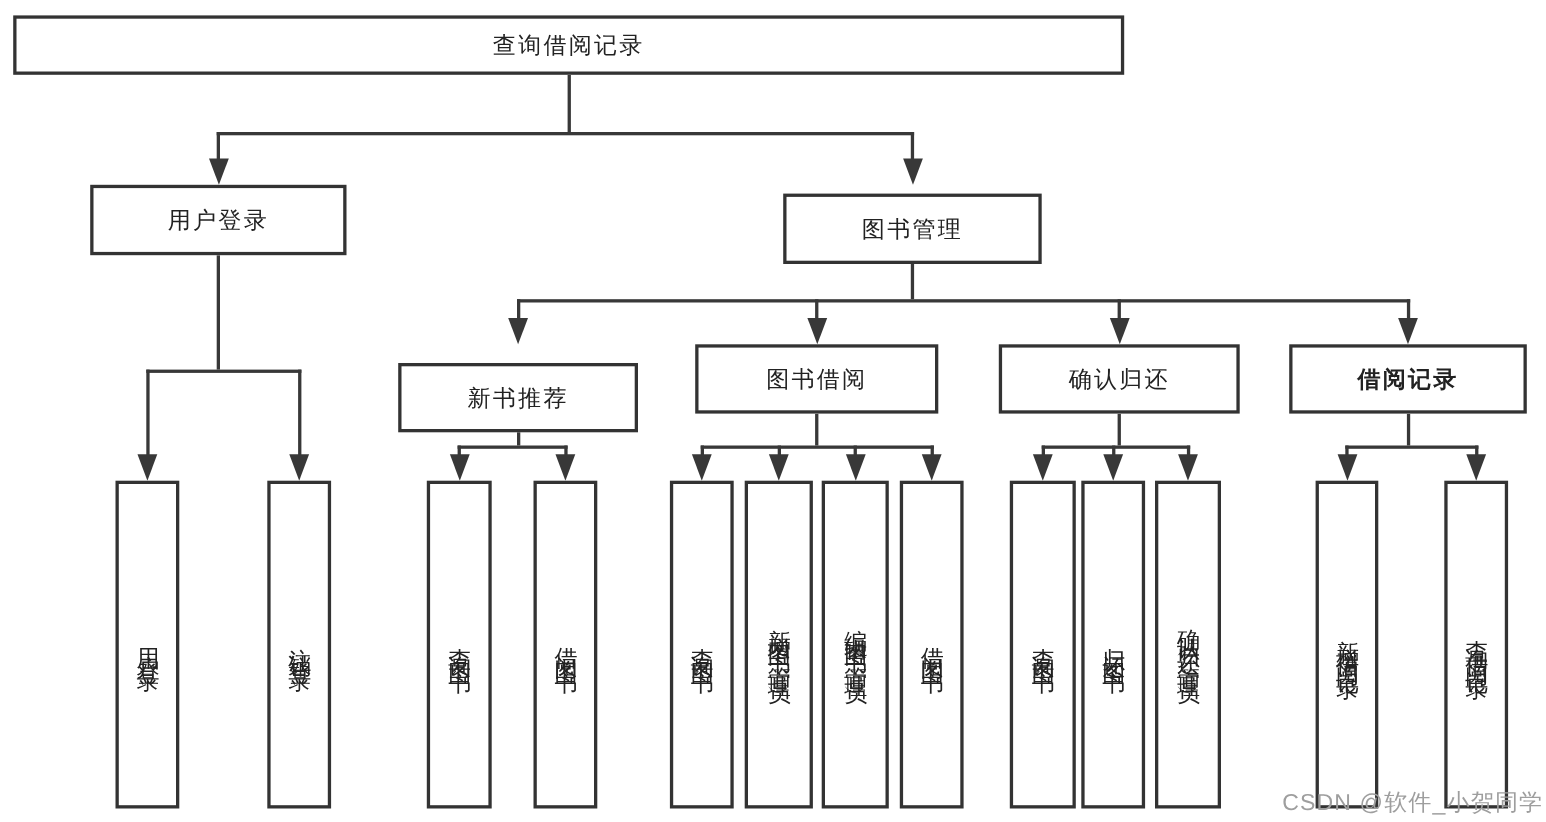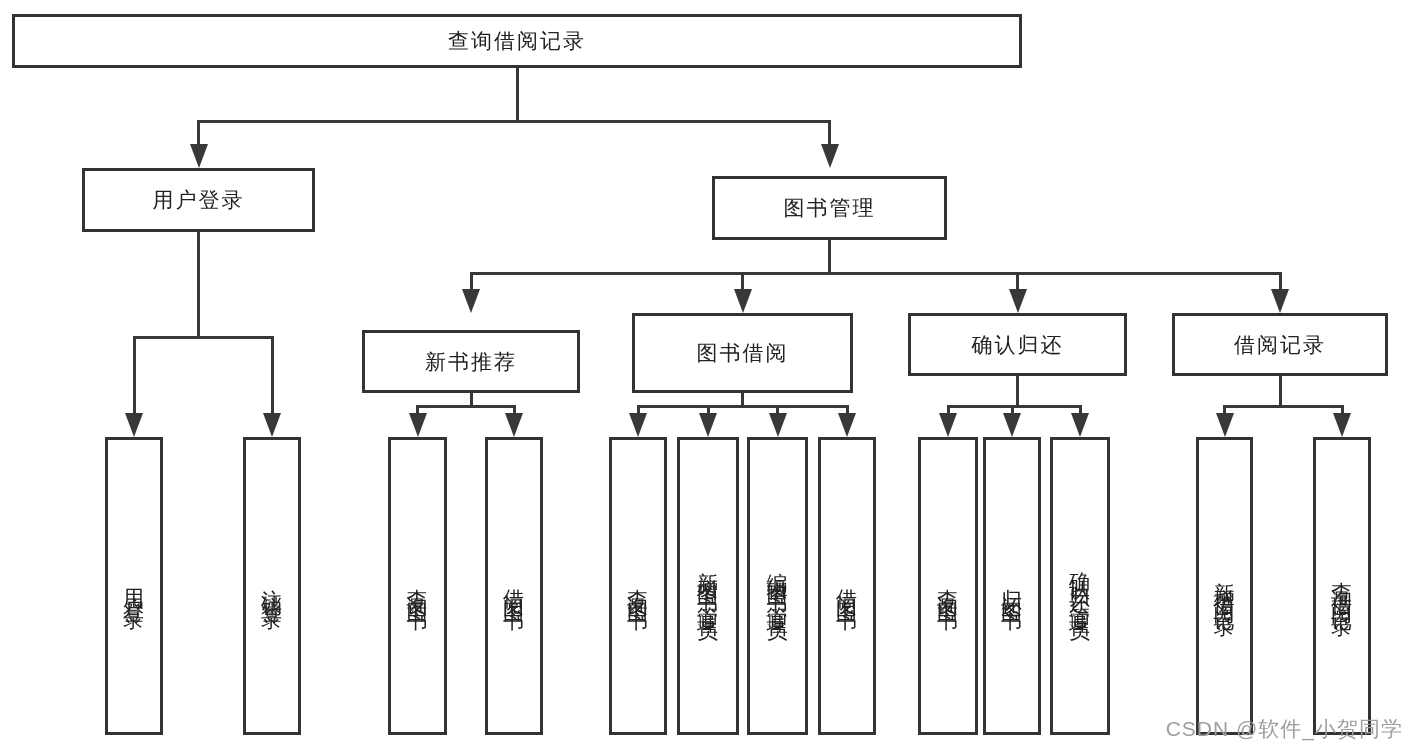--- a/index.html
+++ b/index.html
@@ -112,27 +112,27 @@
     </div>
   <div id="nodes">
       <div class="node" style="left: 12px; top: 14px; width: 1010px; height: 54px; border-color: rgb(51, 51, 51); color: rgb(34, 34, 34);">查询借阅记录</div>
       <div class="node" style="left: 82px; top: 168px; width: 233px; height: 64px; border-color: rgb(51, 51, 51); color: rgb(34, 34, 34);">用户登录</div>
       <div class="node vert" style="left: 105px; top: 437px; width: 58px; height: 298px; border-color: rgb(51, 51, 51); color: rgb(34, 34, 34);">用户登录</div>
       <div class="node vert" style="left: 243px; top: 437px; width: 58px; height: 298px; border-color: rgb(51, 51, 51); color: rgb(34, 34, 34);">注销登录</div>
       <div class="node" style="left: 712px; top: 176px; width: 235px; height: 64px; border-color: rgb(51, 51, 51); color: rgb(34, 34, 34);">图书管理</div>
       <div class="node" style="left: 362px; top: 330px; width: 218px; height: 63px; border-color: rgb(51, 51, 51); color: rgb(34, 34, 34);">新书推荐</div>
       <div class="node vert" style="left: 388px; top: 437px; width: 59px; height: 298px; border-color: rgb(51, 51, 51); color: rgb(34, 34, 34);">查询图书</div>
       <div class="node vert" style="left: 485px; top: 437px; width: 58px; height: 298px; border-color: rgb(51, 51, 51); color: rgb(34, 34, 34);">借阅图书</div>
-      <div class="node" style="left: 632px; top: 313px; width: 221px; height: 80px; border-color: rgb(51, 51, 51); color: rgb(34, 34, 34); text-align: right;">图书借阅</div>
+      <div class="node" style="left: 632px; top: 313px; width: 221px; height: 63px; border-color: rgb(51, 51, 51); color: rgb(34, 34, 34); text-align: right;">图书借阅</div>
       <div class="node vert" style="left: 609px; top: 437px; width: 58px; height: 298px; border-color: rgb(51, 51, 51); color: rgb(34, 34, 34);">查询图书</div>
       <div class="node vert" style="left: 677px; top: 437px; width: 62px; height: 298px; border-color: rgb(51, 51, 51); color: rgb(34, 34, 34);">新增图书（管理员）</div>
       <div class="node vert" style="left: 747px; top: 437px; width: 61px; height: 298px; border-color: rgb(51, 51, 51); color: rgb(34, 34, 34);">编辑图书（管理员）</div>
       <div class="node vert" style="left: 818px; top: 437px; width: 58px; height: 298px; border-color: rgb(51, 51, 51); color: rgb(34, 34, 34);">借阅图书</div>
       <div class="node" style="left: 908px; top: 313px; width: 219px; height: 63px; border-color: rgb(51, 51, 51); color: rgb(34, 34, 34);">确认归还</div>
       <div class="node vert" style="left: 918px; top: 437px; width: 60px; height: 298px; border-color: rgb(51, 51, 51); color: rgb(34, 34, 34);">查询图书</div>
       <div class="node vert" style="left: 983px; top: 437px; width: 58px; height: 298px; border-color: rgb(51, 51, 51); color: rgb(34, 34, 34);">归还图书</div>
       <div class="node vert" style="left: 1050px; top: 437px; width: 60px; height: 298px; border-color: rgb(51, 51, 51); color: rgb(34, 34, 34);">确认归还（管理员）</div>
-      <div class="node" style="left: 1172px; top: 313px; width: 216px; height: 63px; border-color: rgb(51, 51, 51); color: rgb(34, 34, 34);">借阅记录</div>
+      <div class="node" style="left: 1172px; top: 313px; width: 216px; height: 63px; border-color: rgb(51, 51, 51); color: rgb(34, 34, 34); font-weight: bold;">借阅记录</div>
       <div class="node vert" style="left: 1196px; top: 437px; width: 57px; height: 298px; border-color: rgb(51, 51, 51); color: rgb(34, 34, 34);">新增借阅记录</div>
       <div class="node vert" style="left: 1313px; top: 437px; width: 58px; height: 298px; border-color: rgb(51, 51, 51); color: rgb(34, 34, 34);">查询借阅记录</div>
     </div>
   <div id="watermark" style="color: rgb(158, 158, 158);">CSDN @软件_小贺同学</div>
 </div>
 
 </body></html>

